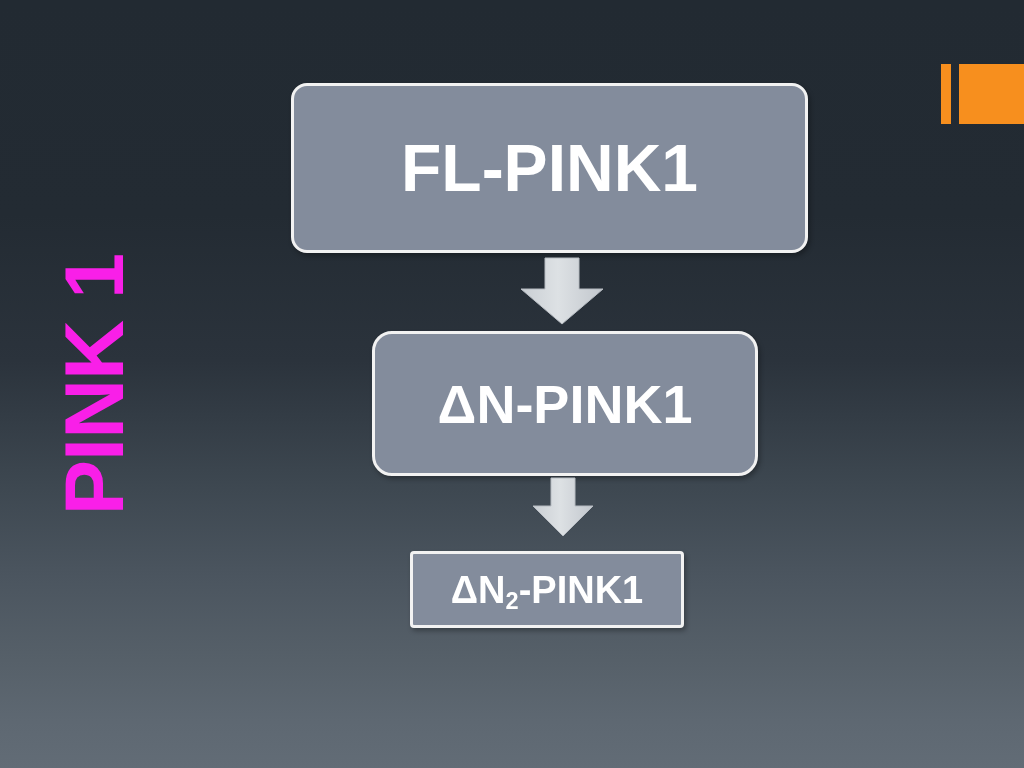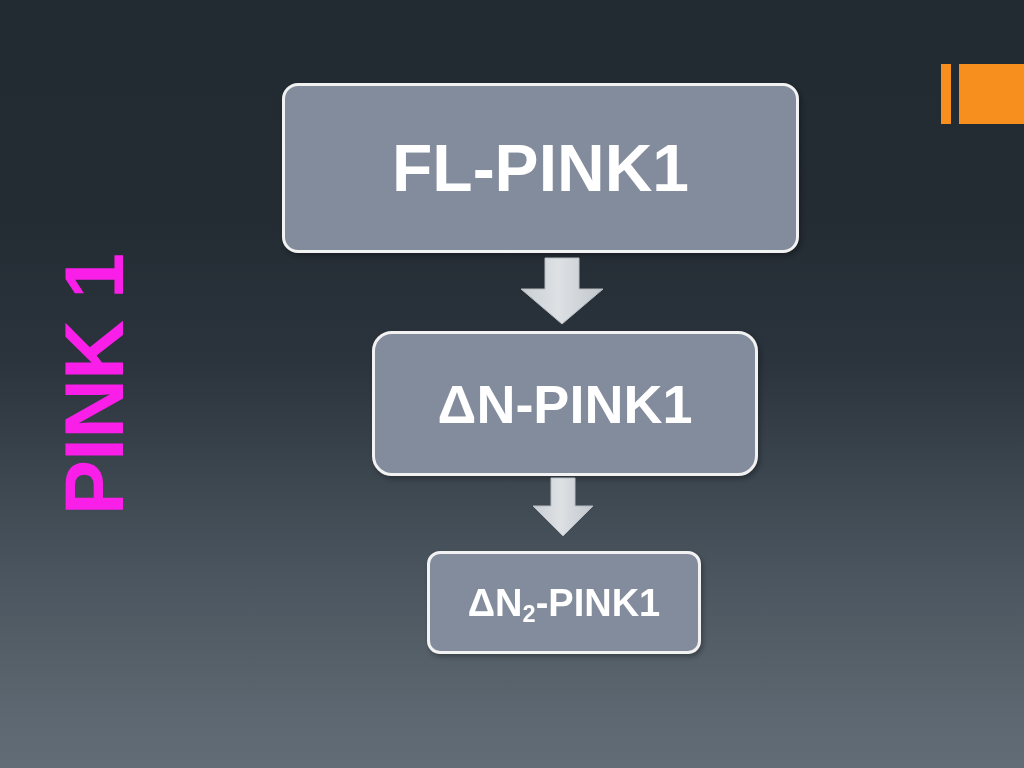--- a/index.html
+++ b/index.html
@@ -92,41 +92,41 @@
   }
   .node sub {
     font-size: 0.62em;
     vertical-align: baseline;
     position: relative;
     bottom: -0.26em;
     font-weight: bold;
   }
 
   #node-1 {
-    left: 282px;
+    left: 291px;
     top: 83px;
     width: 517px;
     height: 170px;
     font-size: 66px;
   }
   #node-2 {
     left: 372px;
     top: 331px;
     width: 386px;
     height: 145px;
     font-size: 54px;
     border-radius: 20px;
   }
   #node-3 {
-    left: 427px;
+    left: 410px;
     top: 551px;
     width: 274px;
-    height: 103px;
+    height: 77px;
     font-size: 38px;
-    border-radius: 13px;
+    border-radius: 4px;
   }
 
   
   .arrow {
     position: absolute;
   }
   #arrow-1 { left: 519px; top: 256px; }
   #arrow-2 { left: 531px; top: 476px; }
 </style>
 </head>

